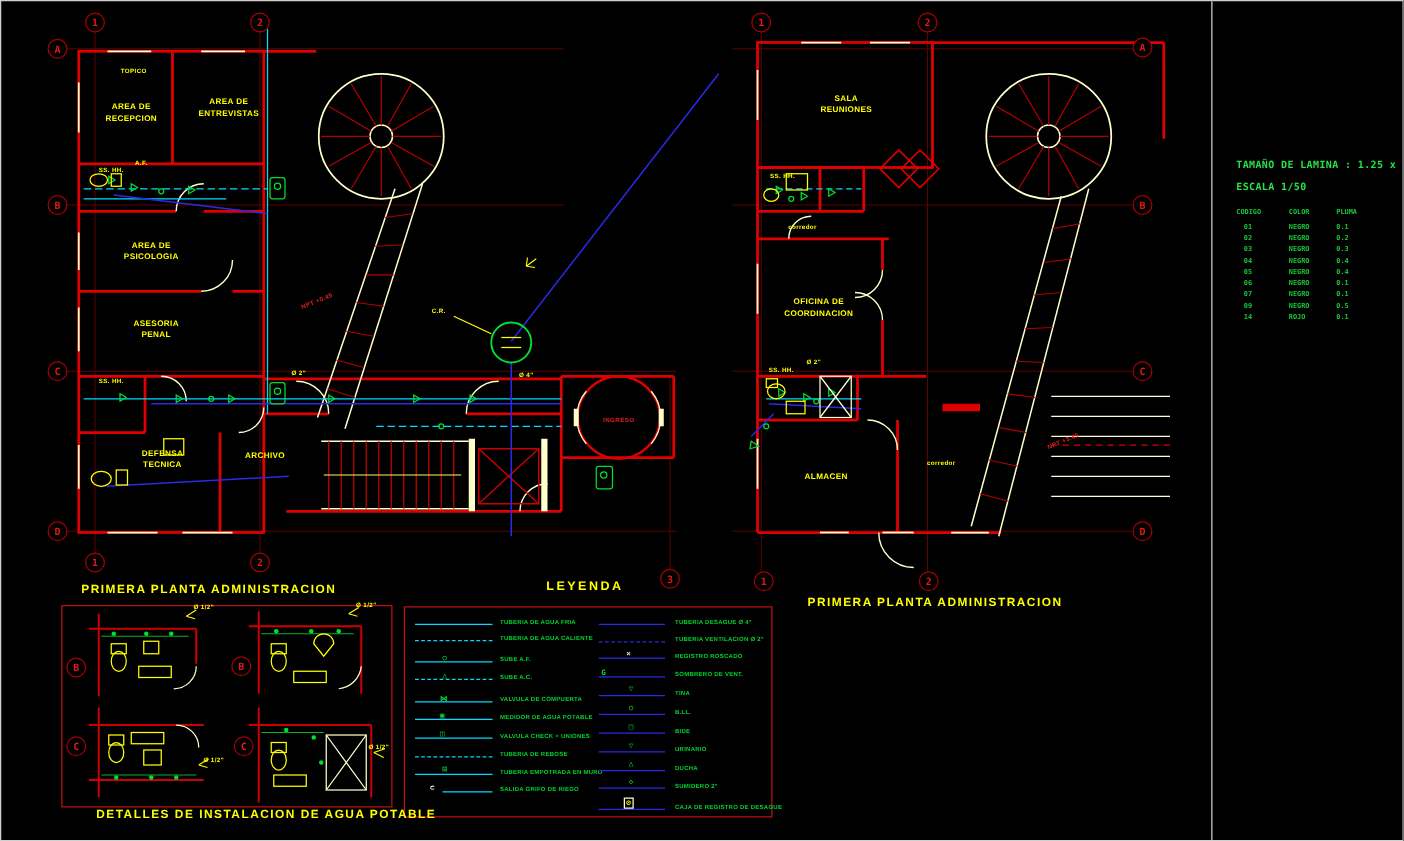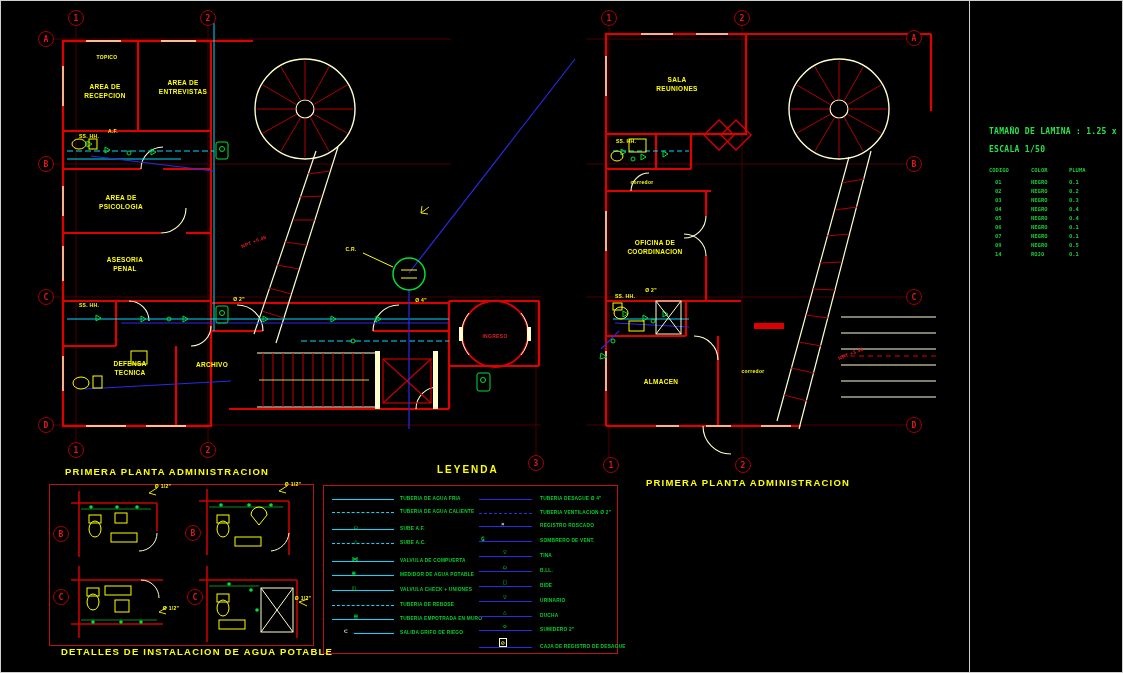--- a/index.html
+++ b/index.html
@@ -442,21 +442,21 @@
       <path d="M100,36 l9,-3 M100,36 l8,4" stroke="#ffff00" stroke-width="0.9" fill="none"></path>
     </g>
   </g>
 </svg>
 
 <div class="vdiv"></div>
 
 <div class="title" style="left:64px;top:465px;font-size:9.5px;">PRIMERA PLANTA ADMINISTRACION</div>
 <div class="title" style="left:645px;top:476px;font-size:9.5px;">PRIMERA PLANTA ADMINISTRACION</div>
 <div class="title" style="left:436px;top:463px;font-size:10px;letter-spacing:2px;">LEYENDA</div>
-<div class="title" style="left:60px;top:645px;font-size:9.5px;">DETALLES DE INSTALACION DE AGUA POTABLE</div>
+<div class="title" style="left:76px;top:645px;font-size:9.5px;">DETALLES DE INSTALACION DE AGUA POTABLE</div>
 
 <div class="axm" style="left:75px;top:17px;">1</div>
 <div class="axm" style="left:207px;top:17px;">2</div>
 <div class="axm" style="left:45px;top:38px;">A</div>
 <div class="axm" style="left:45px;top:163px;">B</div>
 <div class="axm" style="left:45px;top:296px;">C</div>
 <div class="axm" style="left:45px;top:424px;">D</div>
 <div class="axm" style="left:75px;top:449px;">1</div>
 <div class="axm" style="left:207px;top:449px;">2</div>
 <div class="axm" style="left:535px;top:462px;">3</div>

